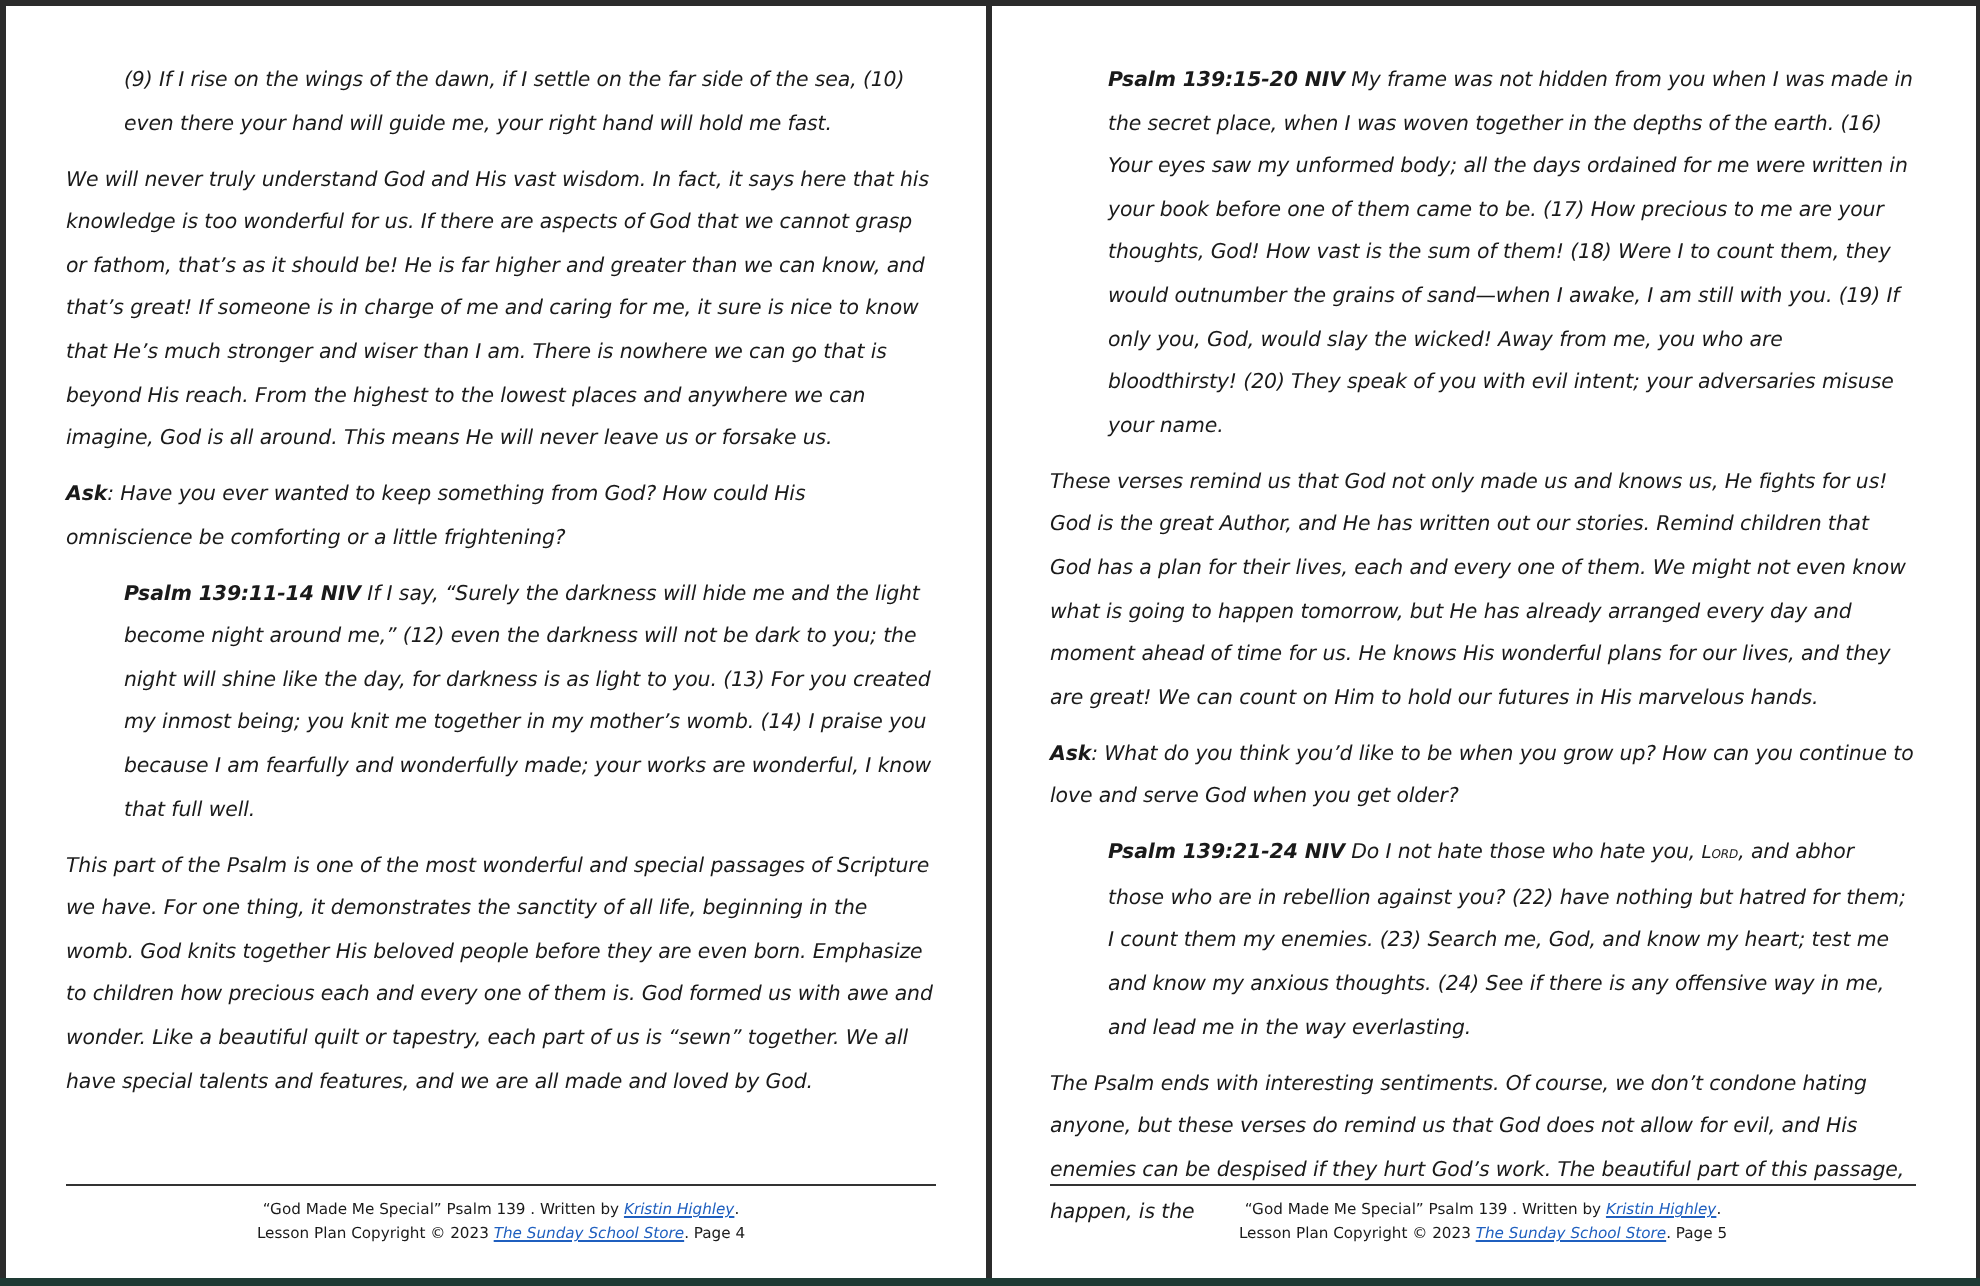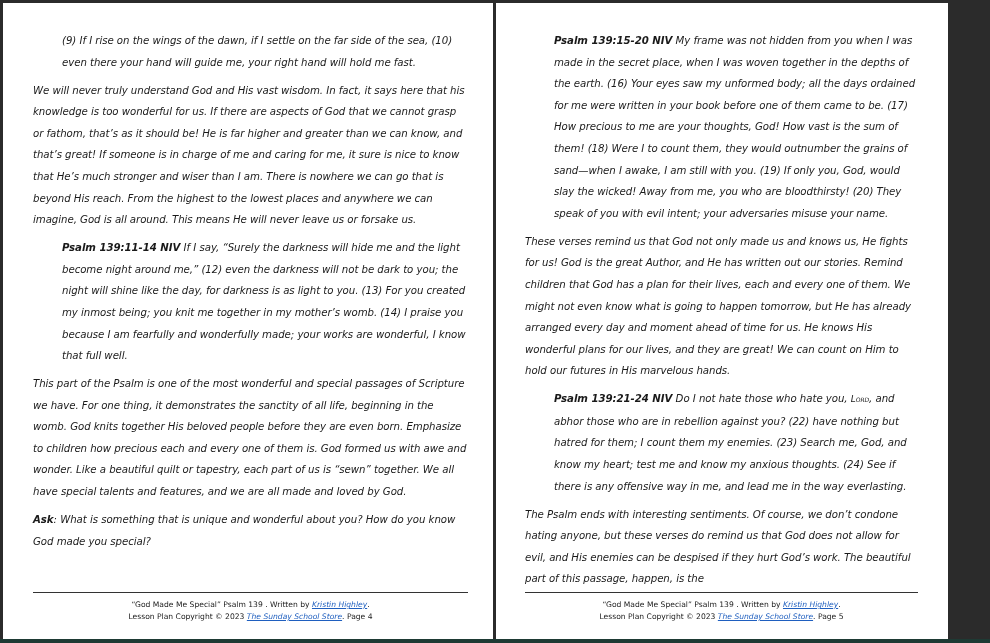--- a/index.html
+++ b/index.html
@@ -1,56 +1,57 @@
 <!DOCTYPE html>
 <html><head>
 <meta charset="utf-8">
 <style>
   * { box-sizing: border-box; margin: 0; padding: 0; }
   html, body { width: 990px; height: 643px; overflow: hidden; background: #2b2b2b; }
   body { position: relative; font-family: "DejaVu Sans", sans-serif; color: #1a1a1a; }
   .bottom-bar { position: absolute; left: 0; top: 639px; width: 990px; height: 4px; background: #1e3a34; }
   .page { position: absolute; top: 3px; height: 636px; background: #ffffff; overflow: hidden; padding-left: 20px; }
   .page-left { left: 3px; width: 490px; }
-  .page-right { left: 496px; width: 452px; }
+  .page-right { left: 496px; width: 492px; }
   .content { position: absolute; left: 30px; right: 26px; }
   .page-right .content { left: 29px; right: 30px; }
   p { font-size: 10.2px; line-height: 21.6px; letter-spacing: -0.05px; }
   .para { margin-bottom: 6.4px; font-style: italic; }
   .verse { padding-left: 29px; font-style: italic; margin-bottom: 6.4px; }
   .ref { font-weight: bold; font-style: italic; }
   .ask-label { font-weight: bold; }
   .footer-line { position: absolute; left: 30px; right: 25px; height: 1px; background: #333; }
   .page-right .footer-line { left: 29px; right: 30px; }
   .footer { position: absolute; left: 0; right: 0; text-align: center; font-size: 7.6px; line-height: 12px; color: #1a1a1a; }
   .footer a { color: #1f5fbf; text-decoration: underline; font-style: italic; }
   .smallcaps { font-variant: small-caps; font-size: 9px; }
 </style>
 </head>
 <body>
 
 <div class="page page-left">
   <div class="content" style="top:27px;">
     <p class="verse">(9) If I rise on the wings of the dawn, if I settle on the far side of the sea, (10) even there your hand will guide me, your right hand will hold me fast.</p>
     <p class="para">We will never truly understand God and His vast wisdom. In fact, it says here that his knowledge is too wonderful for us. If there are aspects of God that we cannot grasp or fathom, that’s as it should be! He is far higher and greater than we can know, and that’s great! If someone is in charge of me and caring for me, it sure is nice to know that He’s much stronger and wiser than I am. There is nowhere we can go that is beyond His reach. From the highest to the lowest places and anywhere we can imagine, God is all around. This means He will never leave us or forsake us.</p>
+    <p class="para"><span class="ask-label">Ask</span><span>: Have you ever wanted to keep something from God? How could His omniscience be comforting or a little frightening?</span></p>
     <p class="verse"><span class="ref">Psalm 139:11-14 NIV</span><span>  If I say, “Surely the darkness will hide me and the light become night around me,”  (12) even the darkness will not be dark to you; the night will shine like the day, for darkness is as light to you.  (13) For you created my inmost being; you knit me together in my mother’s womb.  (14) I praise you because I am fearfully and wonderfully made; your works are wonderful, I know that full well.</span></p>
     <p class="para">This part of the Psalm is one of the most wonderful and special passages of Scripture we have. For one thing, it demonstrates the sanctity of all life, beginning in the womb. God knits together His beloved people before they are even born. Emphasize to children how precious each and every one of them is. God formed us with awe and wonder. Like a beautiful quilt or tapestry, each part of us is “sewn” together. We all have special talents and features, and we are all made and loved by God.</p>
-    <p class="para"><span class="ask-label">Ask</span><span>: What is something that is unique and wonderful about you? How do you know God made you special?</span></p>
   </div>
   <div class="footer-line" style="top:589px;"></div>
   <div class="footer" style="top:596px; left:30px; right:25px;">
     <div><span>“God Made Me Special” Psalm 139  .  Written by </span><a>Kristin Highley</a><span>.</span></div>
     <div><span>Lesson Plan Copyright © 2023 </span><a>The Sunday School Store</a><span>. Page 4</span></div>
   </div>
 </div>
 
 <div class="page page-right">
   <div class="content" style="top:27px;">
     <p class="verse"><span class="ref">Psalm 139:15-20 NIV</span><span>  My frame was not hidden from you when I was made in the secret place, when I was woven together in the depths of the earth.  (16) Your eyes saw my unformed body; all the days ordained for me were written in your book before one of them came to be.  (17) How precious to me are your thoughts, God! How vast is the sum of them!  (18) Were I to count them, they would outnumber the grains of sand—when I awake, I am still with you.  (19) If only you, God, would slay the wicked! Away from me, you who are bloodthirsty!  (20) They speak of you with evil intent; your adversaries misuse your name.</span></p>
     <p class="para">These verses remind us that God not only made us and knows us, He fights for us! God is the great Author, and He has written out our stories. Remind children that God has a plan for their lives, each and every one of them. We might not even know what is going to happen tomorrow, but He has already arranged every day and moment ahead of time for us. He knows His wonderful plans for our lives, and they are great! We can count on Him to hold our futures in His marvelous hands.</p>
+    <p class="para"><span class="ask-label">Ask</span><span>: What do you think you’d like to be when you grow up? How can you continue to love and serve God when you get older?</span></p>
     <p class="verse"><span class="ref">Psalm 139:21-24 NIV</span><span>  Do I not hate those who hate you, </span><span class="smallcaps">Lord</span><span>, and abhor those who are in rebellion against you?  (22) have nothing but hatred for them; I count them my enemies.  (23) Search me, God, and know my heart; test me and know my anxious thoughts.  (24) See if there is any offensive way in me, and lead me in the way everlasting.</span></p>
     <p class="para">The Psalm ends with interesting sentiments. Of course, we don’t condone hating anyone, but these verses do remind us that God does not allow for evil, and His enemies can be despised if they hurt God’s work. The beautiful part of this passage, happen, is the</p>
   </div>
   <div class="footer-line" style="top:589px;"></div>
   <div class="footer" style="top:596px; left:29px; right:30px;">
     <div><span>“God Made Me Special” Psalm 139  .  Written by </span><a>Kristin Highley</a><span>.</span></div>
     <div><span>Lesson Plan Copyright © 2023 </span><a>The Sunday School Store</a><span>. Page 5</span></div>
   </div>
 </div>
 

